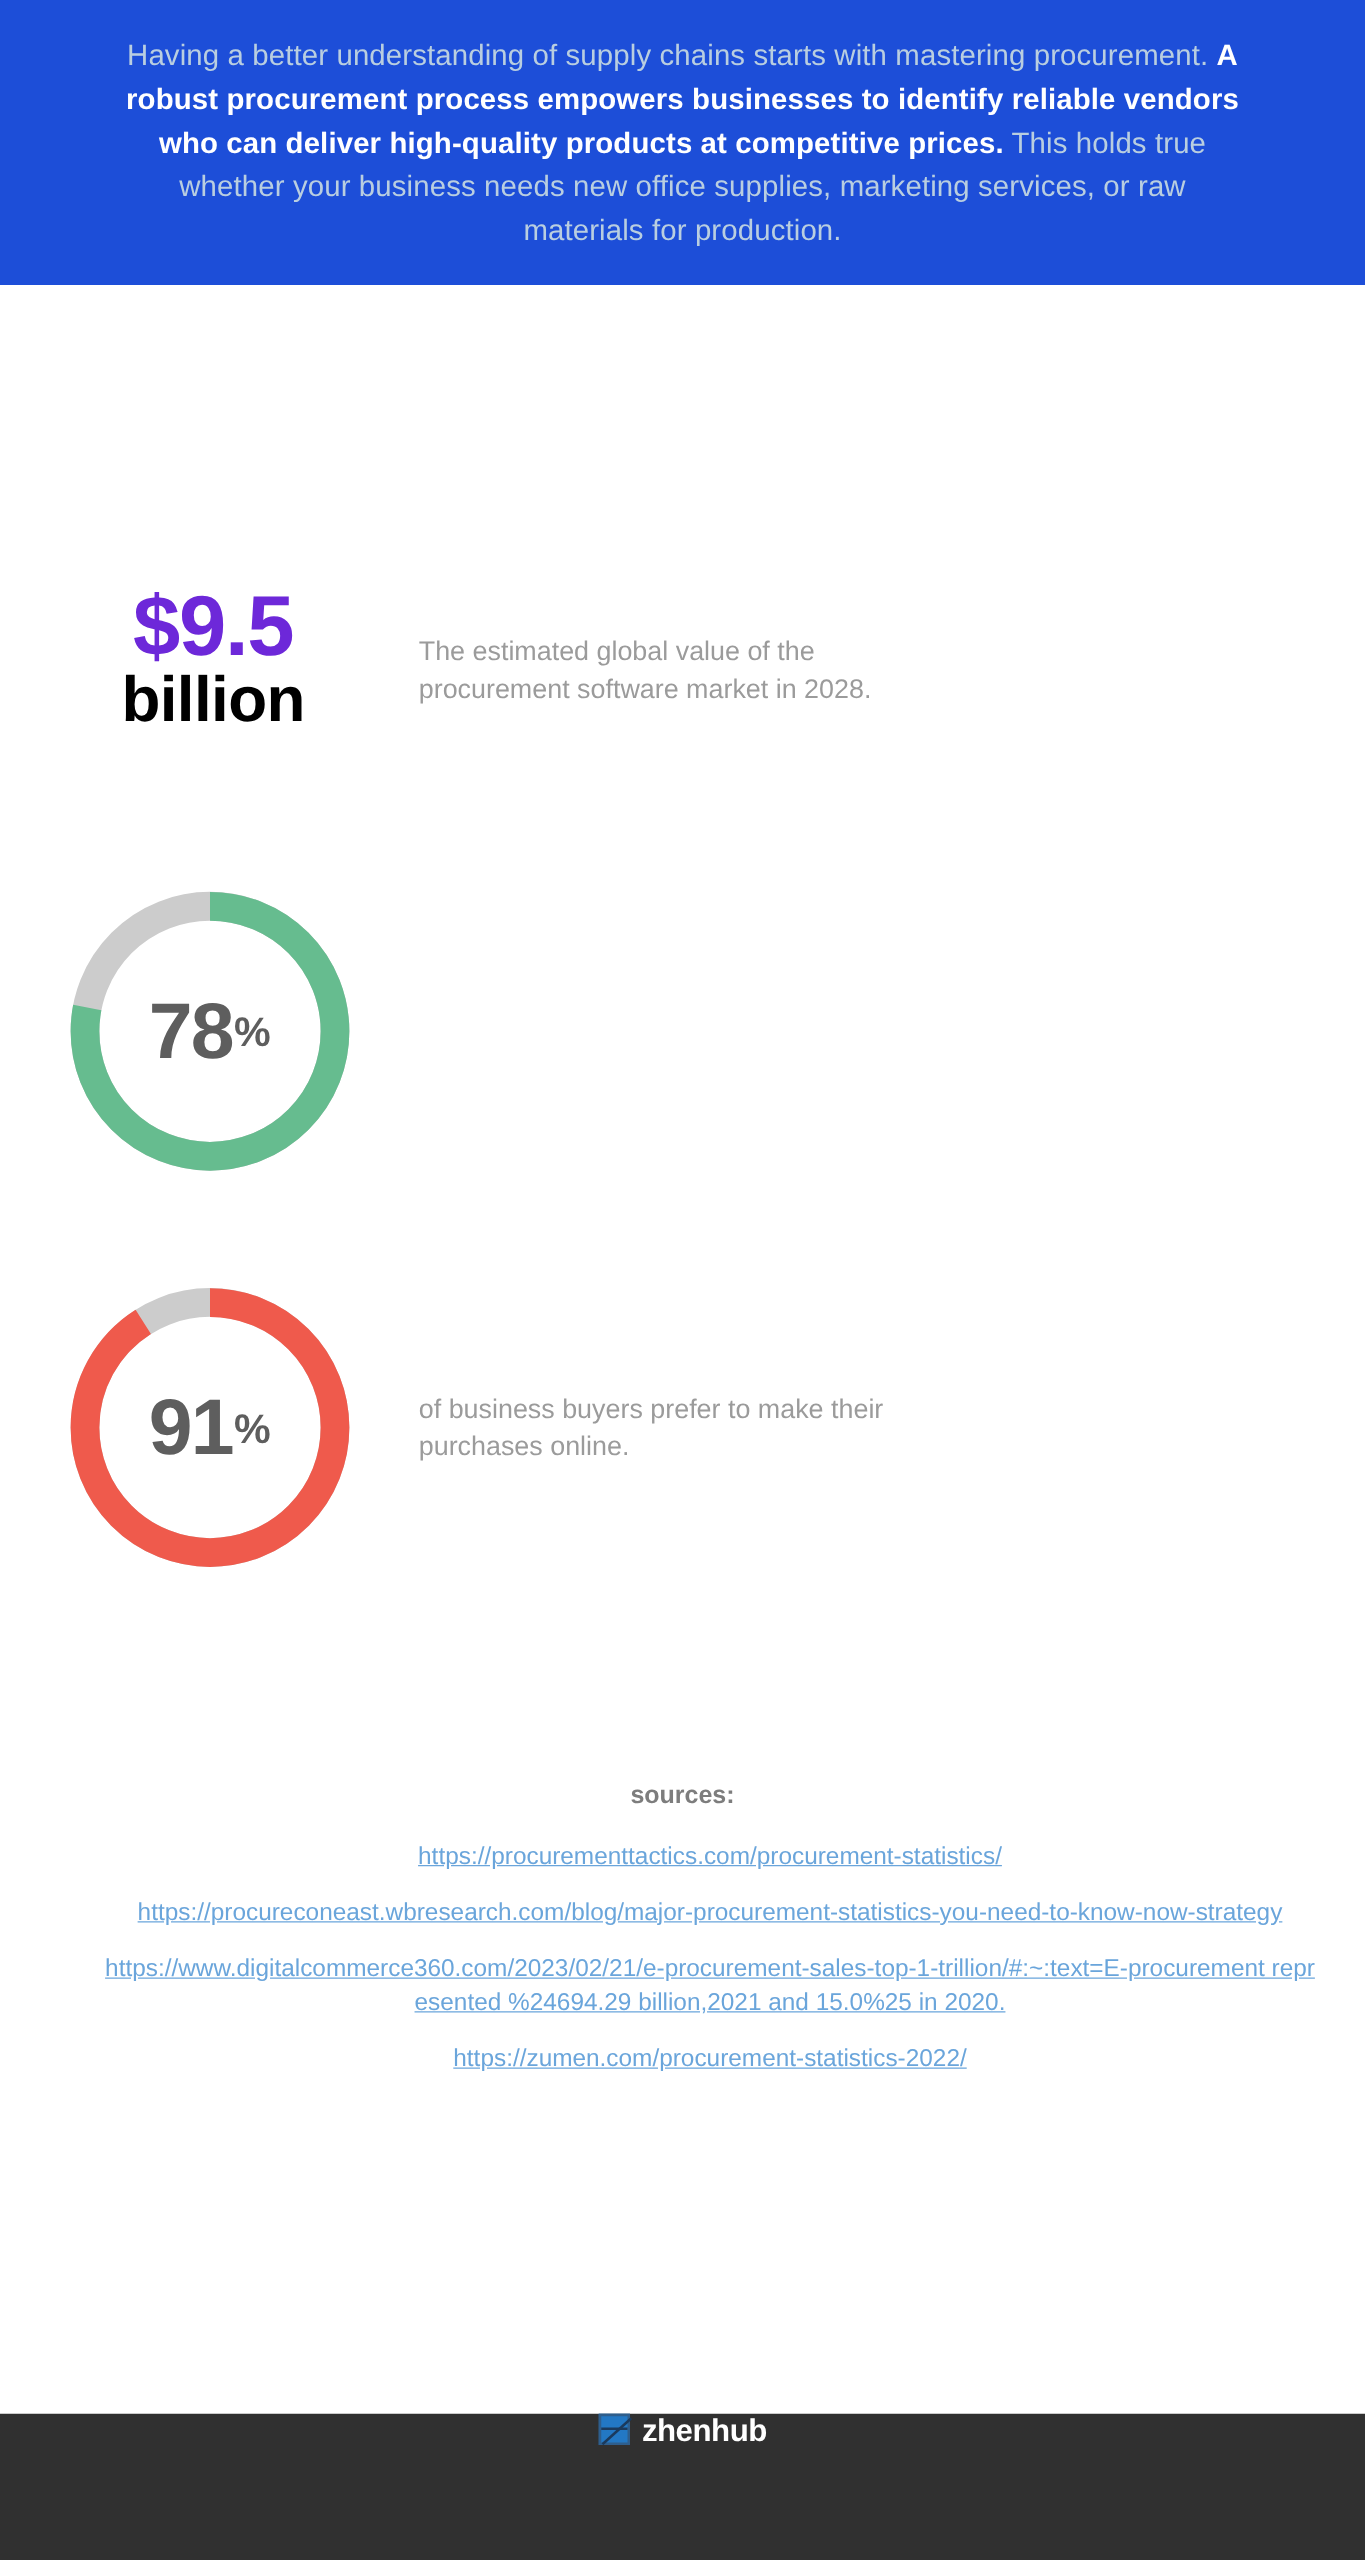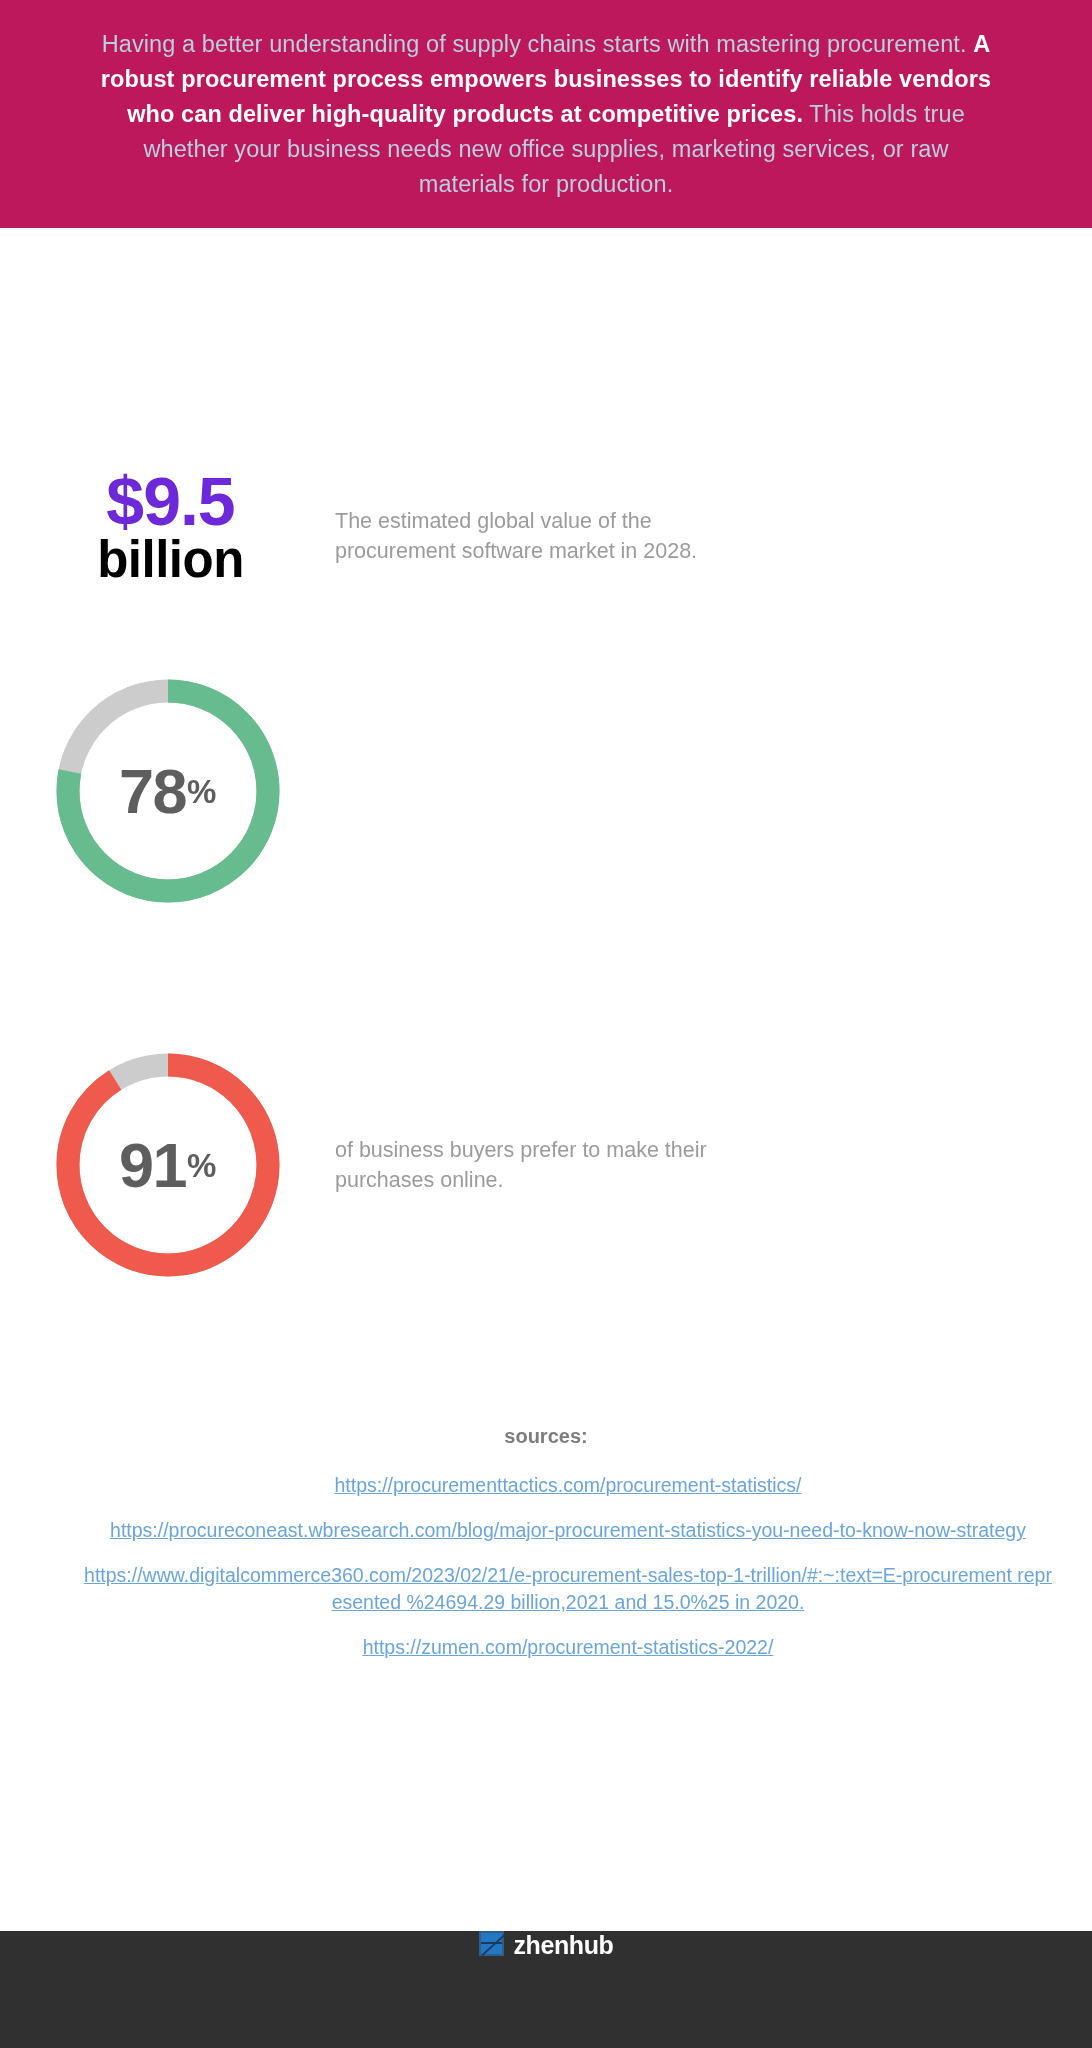--- a/index.html
+++ b/index.html
@@ -19,21 +19,21 @@
     height:2048px;
     position:relative;
     background:#ffffff;
     overflow:hidden;
   }
 
   
   .header {
     width:100%;
     height:228px;
-    background:#be185d;
+    background:#1d4ed8;
     display:flex;
     align-items:center;
     justify-content:center;
     padding:0 80px;
   }
 
   .header-text {
     font-size:23.5px;
     line-height:35px;
     text-align:center;
@@ -87,22 +87,22 @@
   }
 
   
   .donut-row {
     position:absolute;
     left:0;
     width:1092px;
     display:flex;
     align-items:center;
   }
-  .donut-row.green { top:676px; }
-  .donut-row.red   { top:1050px; }
+  .donut-row.green { top:710px; }
+  .donut-row.red   { top:1027px; }
 
   .donut-wrap {
     width:335px;
     display:flex;
     justify-content:center;
     align-items:center;
   }
 
   .donut {
     position:relative;

